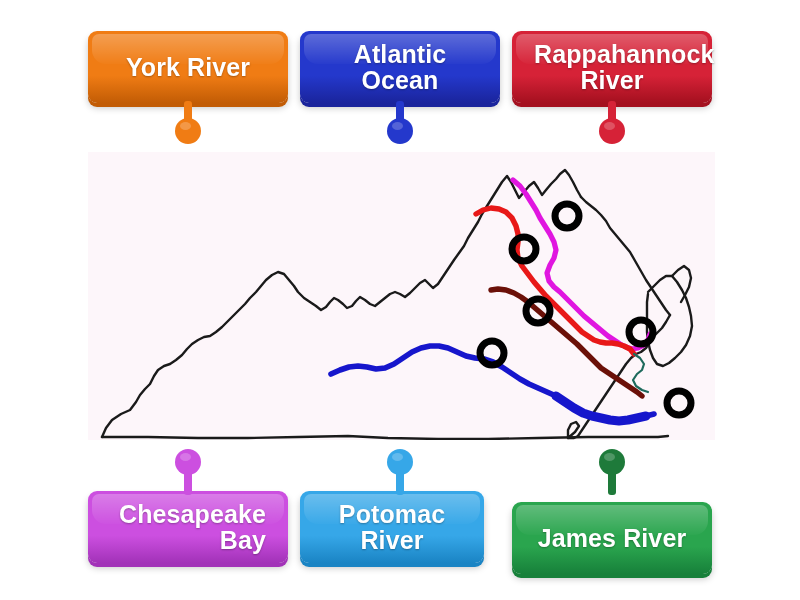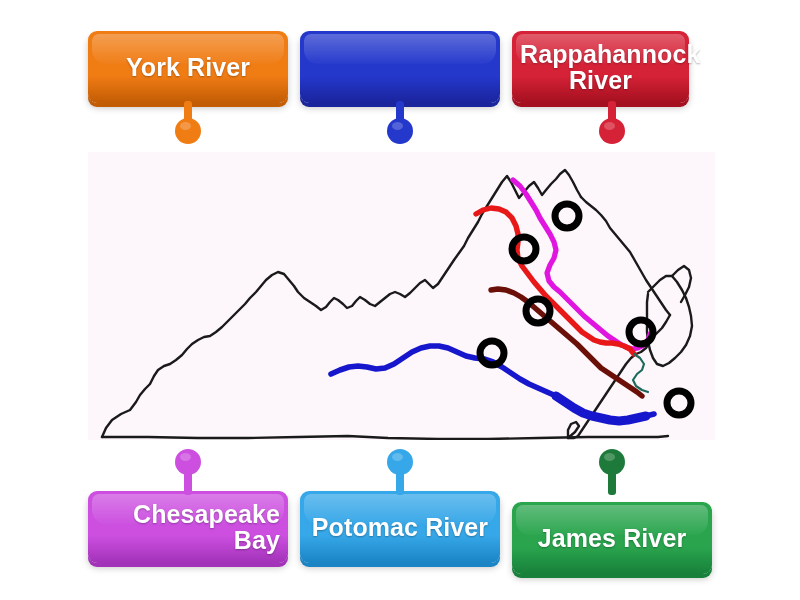--- a/index.html
+++ b/index.html
@@ -29,21 +29,21 @@
     display:flex;
     align-items:center;
     justify-content:center;
     text-align:center;
     color:#ffffff;
     font-weight:bold;
     font-size:25px;
     line-height:1.06;
     letter-spacing:.1px;
     text-shadow:0 1px 2px rgba(0,0,0,.30);
-    padding:0 8px;
+    padding:0 22px;
     cursor:pointer;
     user-select:none;
   }
   .label-card .cap{
     position:absolute;left:4px;right:4px;top:3px;height:42%;
     border-radius:7px 7px 14px 14px;
     background:linear-gradient(to bottom,rgba(255,255,255,.26),rgba(255,255,255,.02));
     pointer-events:none;
   }
   .label-card span.txt{position:relative;z-index:2;display:block;width:100%;}
@@ -153,42 +153,43 @@
       <div class="label-card" style="left: 88px; top: 31px; width: 200px; height: 72px; background: linear-gradient(rgb(240, 124, 20) 0%, rgb(240, 124, 20) 62%, rgb(194, 92, 5) 100%); box-shadow: rgb(194, 92, 5) 0px 4px 0px, rgba(0, 0, 0, 0.22) 0px 5px 7px;">
         <div class="cap"></div>
         <span class="txt">York River</span>
       </div>
       <div class="pin" style="left: 173px; top: 101px; width: 30px; height: 44px;">
         <div class="stem" style="background: rgb(240, 124, 20); top: 0px; height: 26px;"></div>
         <div class="knob" style="background: rgb(240, 124, 20); top: 17px;"></div>
       </div>
       <div class="label-card" style="left: 300px; top: 31px; width: 200px; height: 72px; background: linear-gradient(rgb(36, 56, 204) 0%, rgb(36, 56, 204) 62%, rgb(26, 36, 156) 100%); box-shadow: rgb(26, 36, 156) 0px 4px 0px, rgba(0, 0, 0, 0.22) 0px 5px 7px;">
         <div class="cap"></div>
+        <span class="txt">Atlantic Ocean</span>
       </div>
       <div class="pin" style="left: 385px; top: 101px; width: 30px; height: 44px;">
         <div class="stem" style="background: rgb(36, 56, 204); top: 0px; height: 26px;"></div>
         <div class="knob" style="background: rgb(36, 56, 204); top: 17px;"></div>
       </div>
-      <div class="label-card" style="left: 512px; top: 31px; width: 177px; height: 72px; background: linear-gradient(rgb(214, 34, 55) 0%, rgb(214, 34, 55) 62%, rgb(164, 16, 31) 100%); box-shadow: rgb(164, 16, 31) 0px 4px 0px, rgba(0, 0, 0, 0.22) 0px 5px 7px;">
+      <div class="label-card" style="left: 512px; top: 31px; width: 200px; height: 72px; background: linear-gradient(rgb(214, 34, 55) 0%, rgb(214, 34, 55) 62%, rgb(164, 16, 31) 100%); box-shadow: rgb(164, 16, 31) 0px 4px 0px, rgba(0, 0, 0, 0.22) 0px 5px 7px;">
         <div class="cap"></div>
         <span class="txt">Rappahannock River</span>
       </div>
       <div class="pin" style="left: 597px; top: 101px; width: 30px; height: 44px;">
         <div class="stem" style="background: rgb(214, 34, 55); top: 0px; height: 26px;"></div>
         <div class="knob" style="background: rgb(214, 34, 55); top: 17px;"></div>
       </div>
       <div class="label-card" style="left: 88px; top: 491px; width: 200px; height: 72px; background: linear-gradient(rgb(204, 79, 224) 0%, rgb(204, 79, 224) 62%, rgb(162, 50, 184) 100%); box-shadow: rgb(162, 50, 184) 0px 4px 0px, rgba(0, 0, 0, 0.22) 0px 5px 7px; text-align: right;">
         <div class="cap"></div>
         <span class="txt">Chesapeake Bay</span>
       </div>
       <div class="pin" style="left: 173px; top: 449px; width: 30px; height: 46px;">
         <div class="stem" style="background: rgb(204, 79, 224); top: 18px; height: 28px;"></div>
         <div class="knob" style="background: rgb(204, 79, 224); top: 0px;"></div>
       </div>
-      <div class="label-card" style="left: 300px; top: 491px; width: 200px; height: 72px; background: linear-gradient(rgb(54, 167, 232) 0%, rgb(54, 167, 232) 62%, rgb(26, 132, 196) 100%); box-shadow: rgb(26, 132, 196) 0px 4px 0px, rgba(0, 0, 0, 0.22) 0px 5px 7px;">
+      <div class="label-card" style="left: 300px; top: 491px; width: 184px; height: 72px; background: linear-gradient(rgb(54, 167, 232) 0%, rgb(54, 167, 232) 62%, rgb(26, 132, 196) 100%); box-shadow: rgb(26, 132, 196) 0px 4px 0px, rgba(0, 0, 0, 0.22) 0px 5px 7px;">
         <div class="cap"></div>
         <span class="txt">Potomac River</span>
       </div>
       <div class="pin" style="left: 385px; top: 449px; width: 30px; height: 46px;">
         <div class="stem" style="background: rgb(54, 167, 232); top: 18px; height: 28px;"></div>
         <div class="knob" style="background: rgb(54, 167, 232); top: 0px;"></div>
       </div>
       <div class="label-card" style="left: 512px; top: 502px; width: 200px; height: 72px; background: linear-gradient(rgb(42, 165, 78) 0%, rgb(42, 165, 78) 62%, rgb(23, 128, 58) 100%); box-shadow: rgb(23, 128, 58) 0px 4px 0px, rgba(0, 0, 0, 0.22) 0px 5px 7px;">
         <div class="cap"></div>
         <span class="txt">James River</span>

